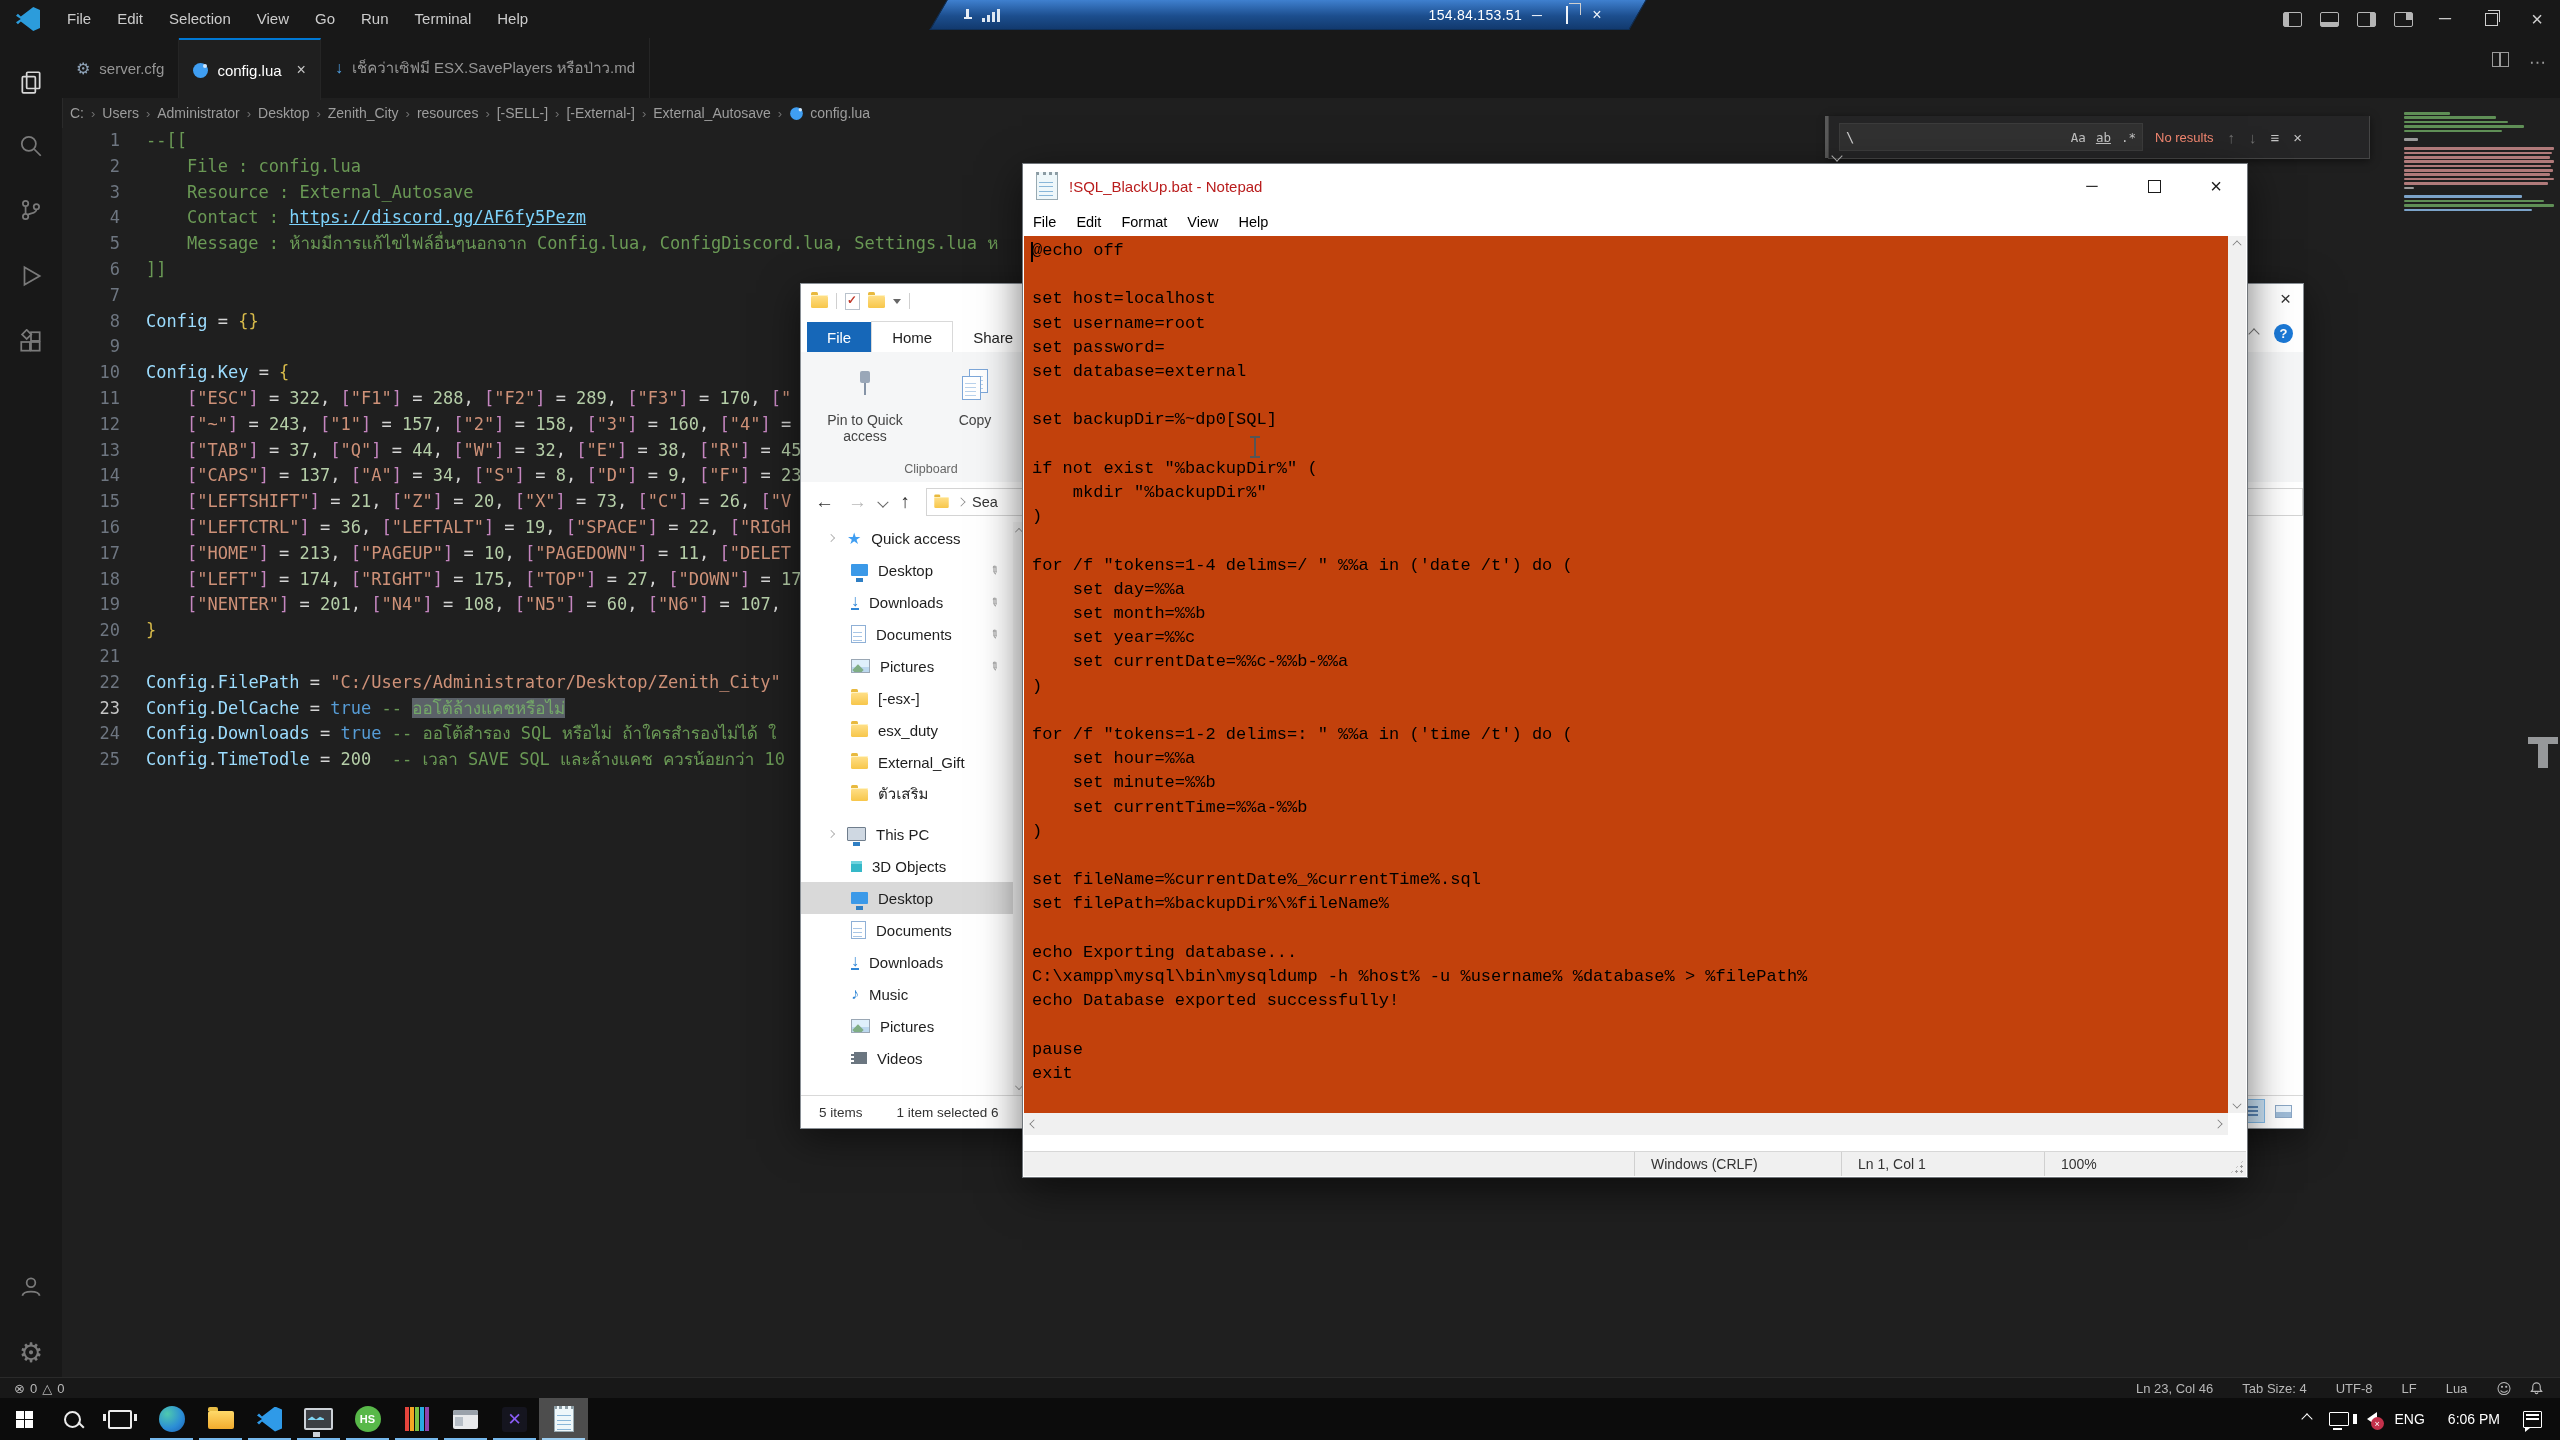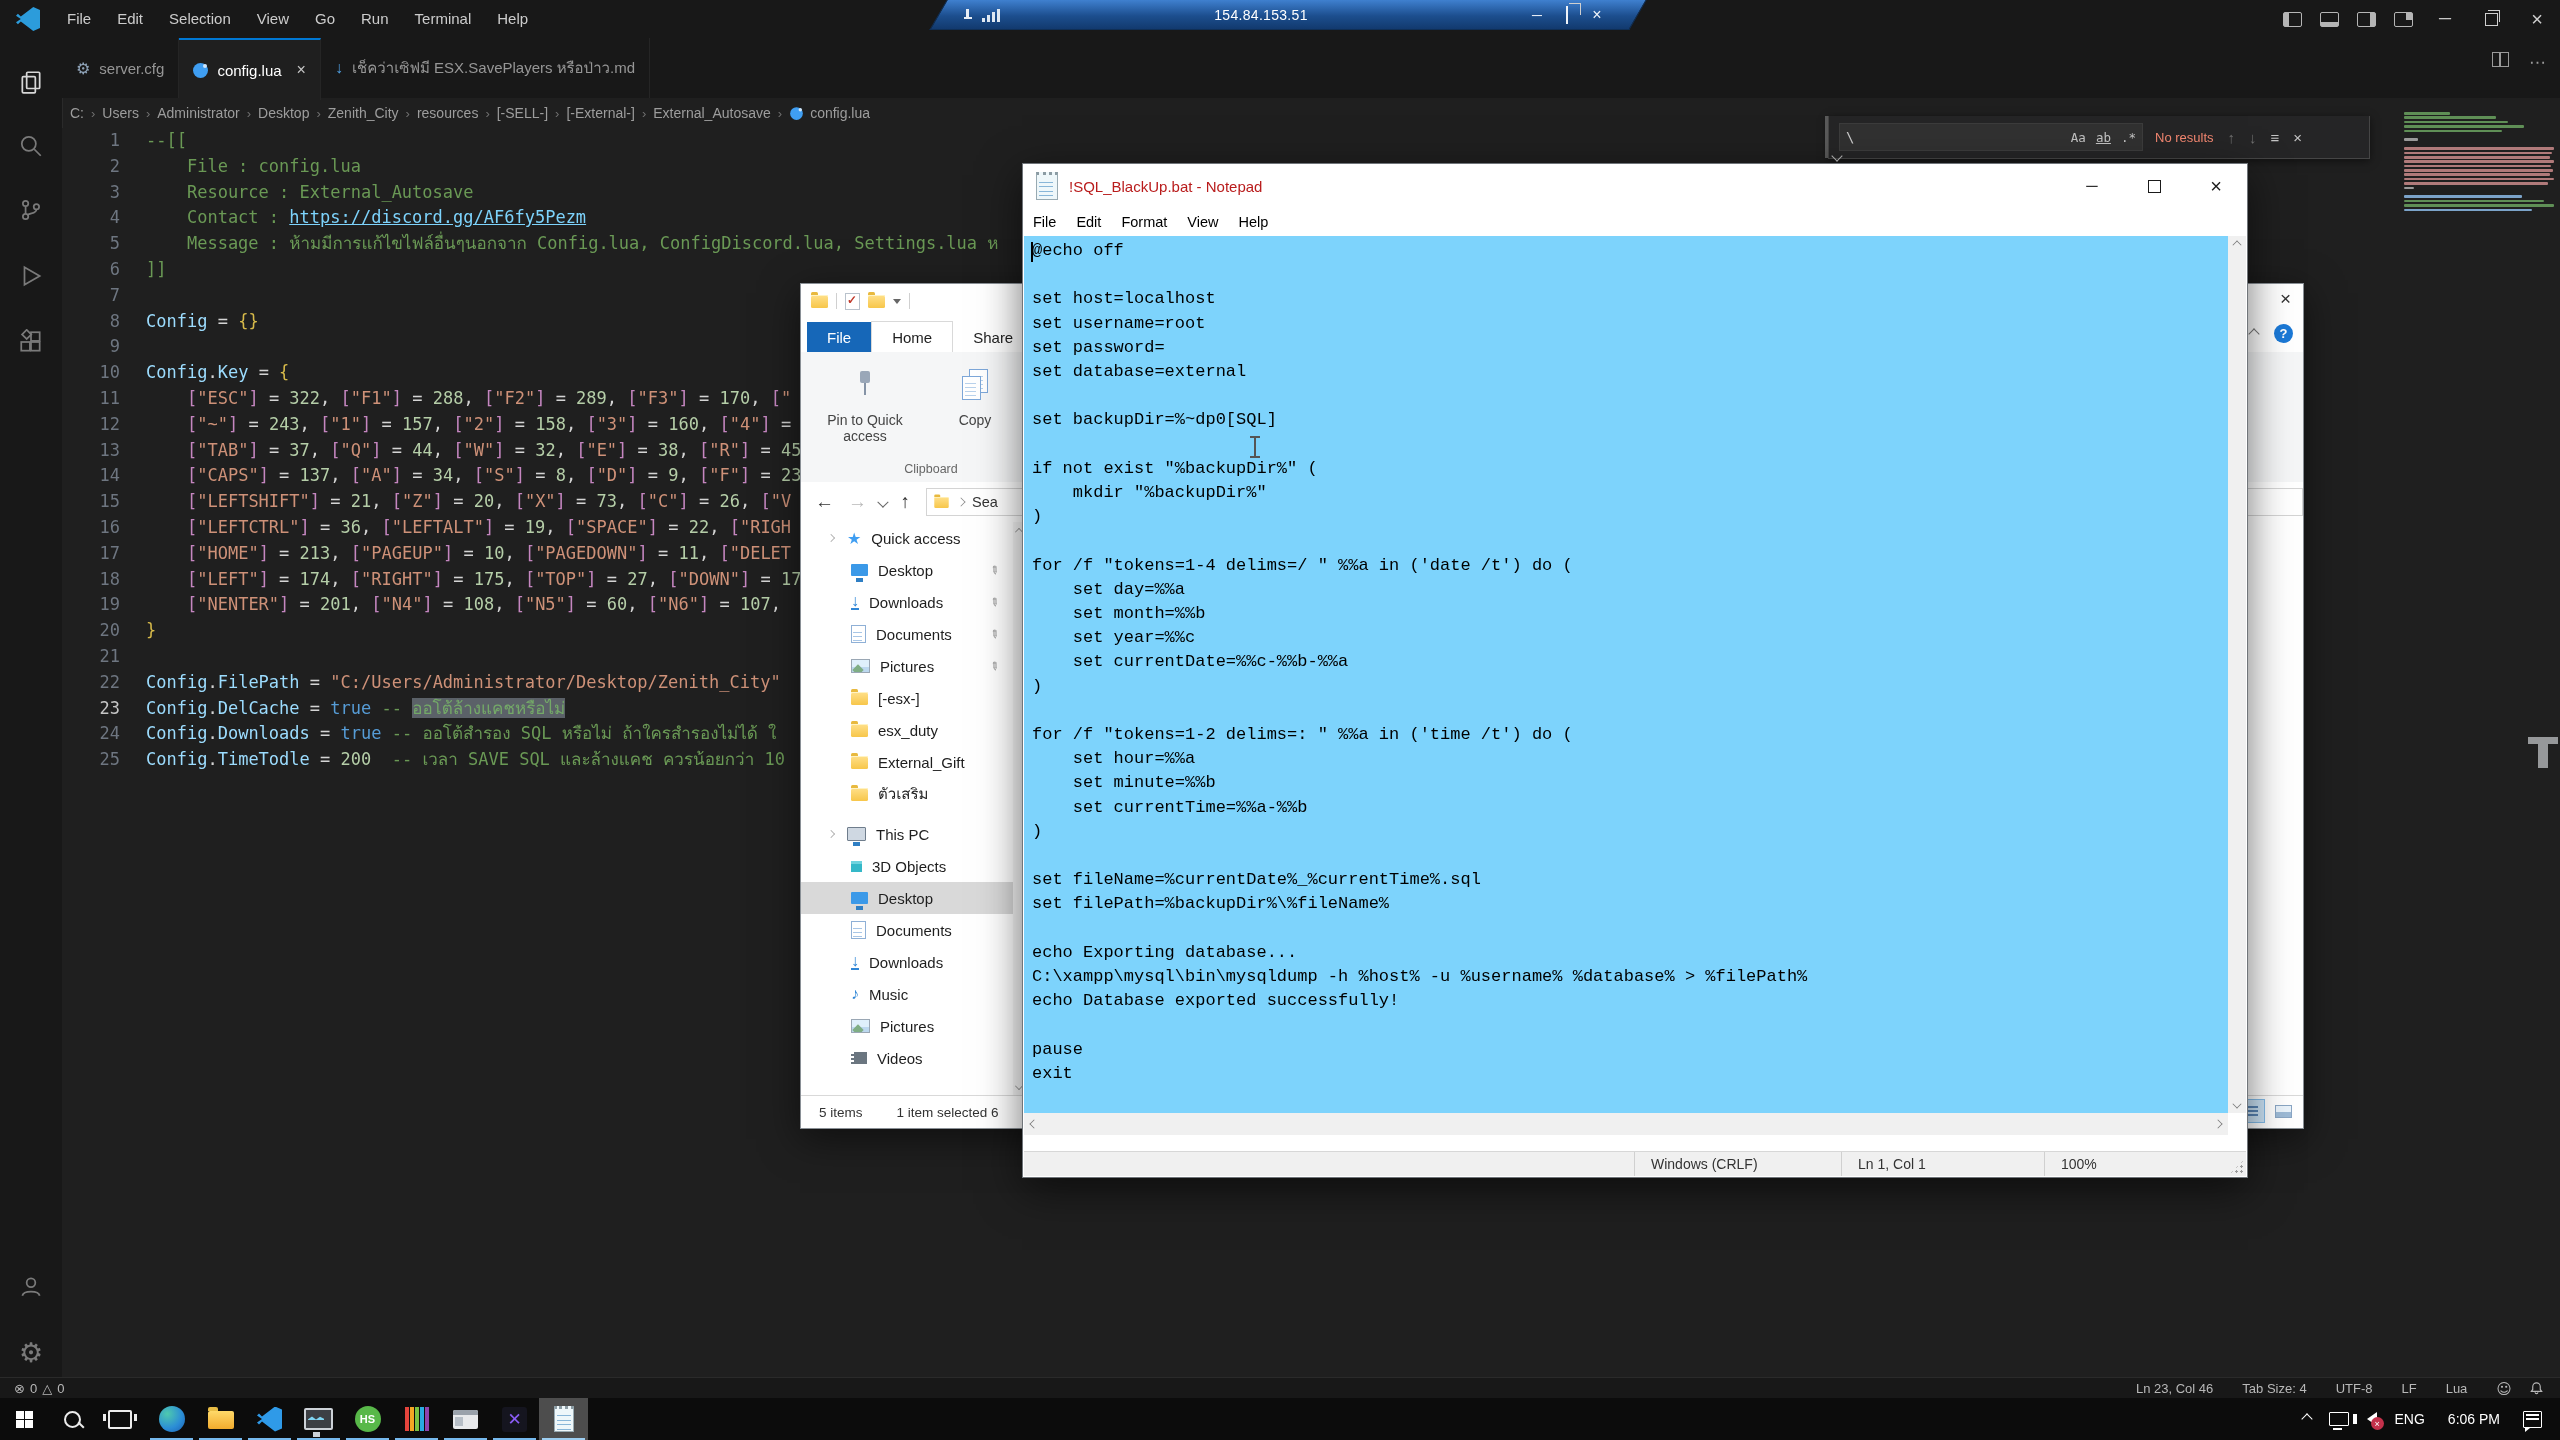--- a/index.html
+++ b/index.html
@@ -22,21 +22,21 @@
   .restore-glyph::before{content:"";position:absolute;left:2px;top:-4px;width:11px;height:11px;border:1.3px solid #cfcfcf;border-left:none;border-bottom:none;}
   
   #rdp-bar{left:938px;top:0;width:700px;height:30px;z-index:40;}
   #rdp-bg{position:absolute;inset:0;background:linear-gradient(180deg,#3f80cf,#1c4e8e 55%,#123a6e);transform:skewX(-30deg);border:1px solid #0f2f57;border-top:none;}
   #rdp-content{position:absolute;inset:0;display:flex;align-items:center;color:#fff;font-size:14px;}
   .rdp-pin{width:8px;height:12px;margin-left:26px;position:relative;}
   .rdp-pin::before{content:"";position:absolute;left:2px;top:0;width:3px;height:8px;background:#e8eef6;}
   .rdp-pin::after{content:"";position:absolute;left:0;top:8px;width:8px;height:2px;background:#e8eef6;}
   .rdp-sig{display:flex;align-items:flex-end;gap:2px;margin-left:10px;}
   .rdp-sig i{display:block;width:3px;background:#dfe8f2;}
-  #rdp-addr{flex:1;text-align:center;letter-spacing:.3px;}
+  #rdp-addr{flex:1;text-align:right;letter-spacing:.3px;}
   .rdp-btn{width:30px;text-align:center;font-size:14px;color:#eef3f9;}
   
   #activitybar{left:0;top:38px;width:62px;height:1339px;background:#181818;border-right:1px solid #2a2a2a;z-index:1;}
   .act-ico{position:absolute;left:0;width:62px;height:48px;display:flex;align-items:center;justify-content:center;color:#7a7a7a;}
   .act-ico svg{stroke:#7a7a7a;fill:none;stroke-width:1.6;}
   .act-ico.on svg{stroke:#d7d7d7;}
   .act-gear{font-size:27px;color:#7a7a7a;font-family:"DejaVu Sans",sans-serif;}
   
   #vsc-tabbar{left:62px;top:38px;width:2498px;height:60px;background:#181818;display:flex;z-index:1;}
   .vsc-tab{height:60px;display:flex;align-items:center;padding:0 14px;border-right:1px solid #252525;color:#969696;font-size:15px;gap:9px;position:relative;}
@@ -153,21 +153,21 @@
   #notepad{left:1022px;top:163px;width:1224px;height:1013px;background:#fff;border:1px solid #70757a;box-shadow:0 12px 40px rgba(0,0,0,.55);z-index:20;}
   #np-titlebar{position:absolute;left:0;top:0;right:0;height:44px;background:#fff;display:flex;align-items:center;}
   .np-icon{width:20px;height:24px;margin-left:13px;background:#eef7fa;border:1px solid #98aab2;border-top:3px dotted #8b9ba3;
     background-image:repeating-linear-gradient(180deg,transparent 0 3.5px,#88b6d8 3.5px 4.5px);background-size:14px 100%;background-repeat:no-repeat;background-position:2px 3px;}
   #np-title{margin-left:11px;font-size:15px;color:#b91c1c;}
   #np-controls{margin-left:auto;display:flex;height:44px;}
   .np-ctl{width:62px;display:flex;align-items:center;justify-content:center;font-size:16px;color:#1a1a1a;}
   .np-max{width:11px;height:11px;border:1.2px solid #1a1a1a;}
   #np-menubar{position:absolute;left:0;top:44px;right:0;height:28px;background:#fff;display:flex;align-items:center;font-size:14.5px;color:#000;}
   .np-menu{padding:0 10px;}
-  #np-text{position:absolute;left:1px;top:72px;right:19px;bottom:64px;background:#7dd3fc;overflow:hidden;}
+  #np-text{position:absolute;left:1px;top:72px;right:19px;bottom:64px;background:#c2410c;overflow:hidden;}
   #np-pre{margin:0;padding:3px 0 0 8px;font-family:"Liberation Mono","DejaVu Sans Mono",monospace;font-size:17px;line-height:24.2px;color:#000;white-space:pre;}
   #np-caret{position:absolute;left:7px;top:6px;width:1.5px;height:20px;background:#000;}
   .ibeam{position:absolute;left:230px;top:200px;width:2px;height:22px;background:#555;}
   .ibeam::before,.ibeam::after{content:"";position:absolute;left:-4px;width:10px;height:2px;background:#555;}
   .ibeam::before{top:0;} .ibeam::after{bottom:0;}
   #np-vscroll{position:absolute;right:1px;top:72px;width:18px;bottom:64px;background:#f0f0f0;display:flex;flex-direction:column;justify-content:space-between;align-items:center;padding:5px 0;}
   #np-hscroll{position:absolute;left:1px;right:19px;bottom:42px;height:22px;background:#f0f0f0;display:flex;justify-content:space-between;align-items:center;padding:0 6px;}
   #np-status{position:absolute;left:1px;right:1px;bottom:1px;height:24px;background:#f0f0f0;border-top:1px solid #d7d7d7;display:flex;font-size:14px;color:#333;}
   .np-cell{border-right:1px solid #d0d0d0;display:flex;align-items:center;padding-left:16px;}
   #np-grip{position:absolute;right:2px;bottom:2px;width:14px;height:14px;

